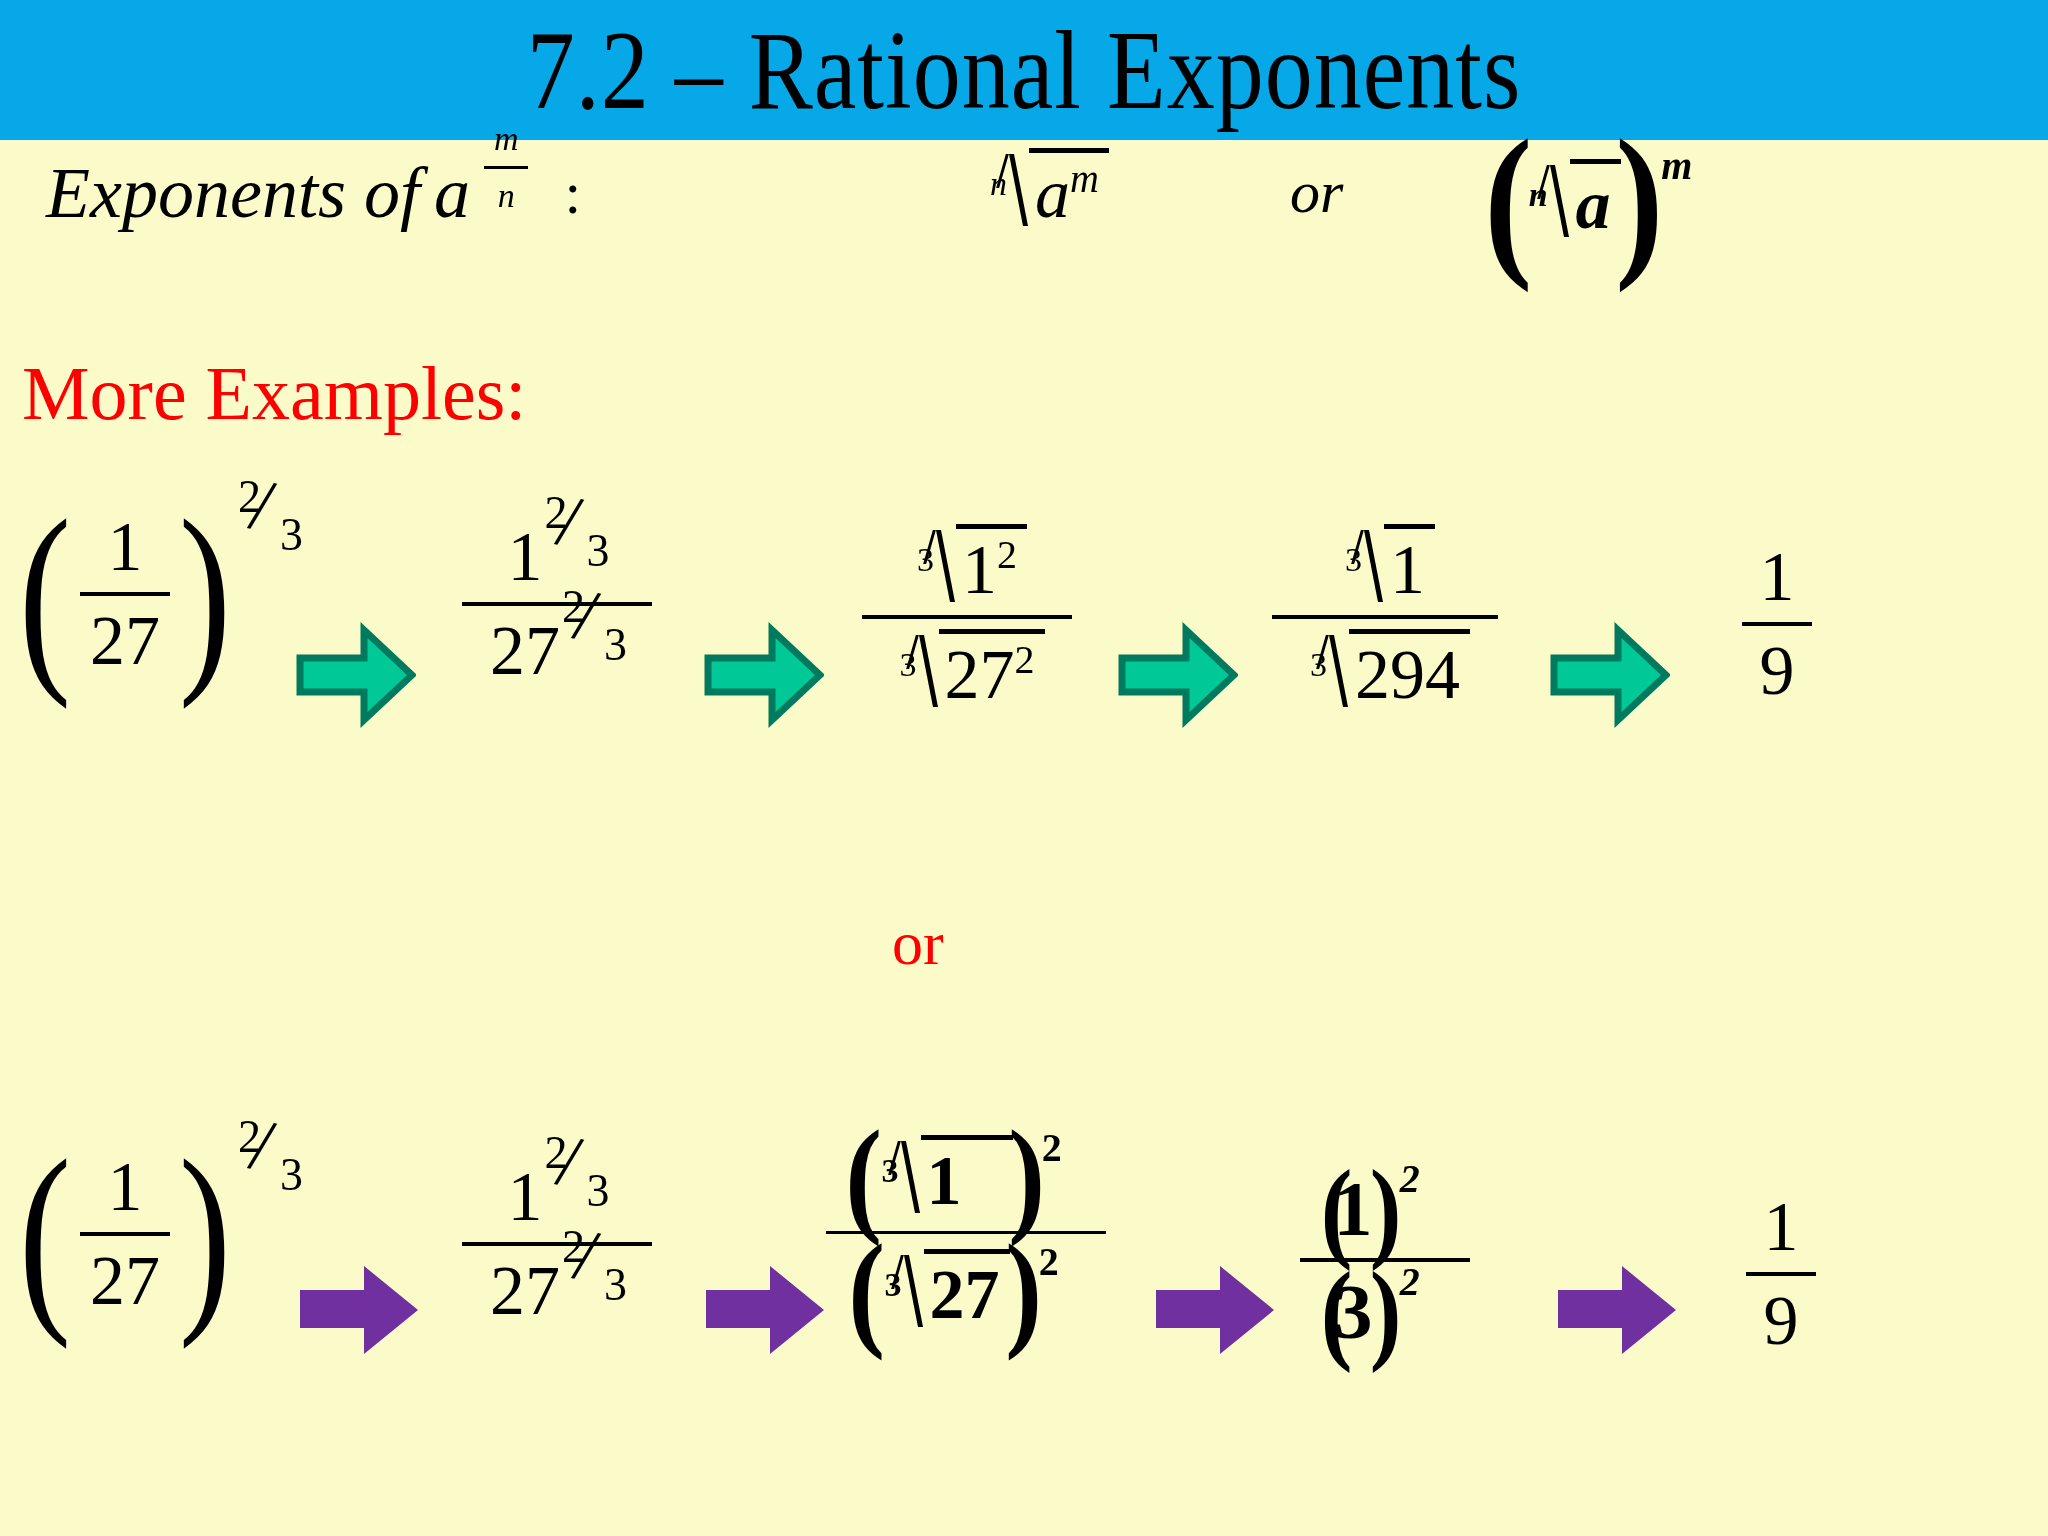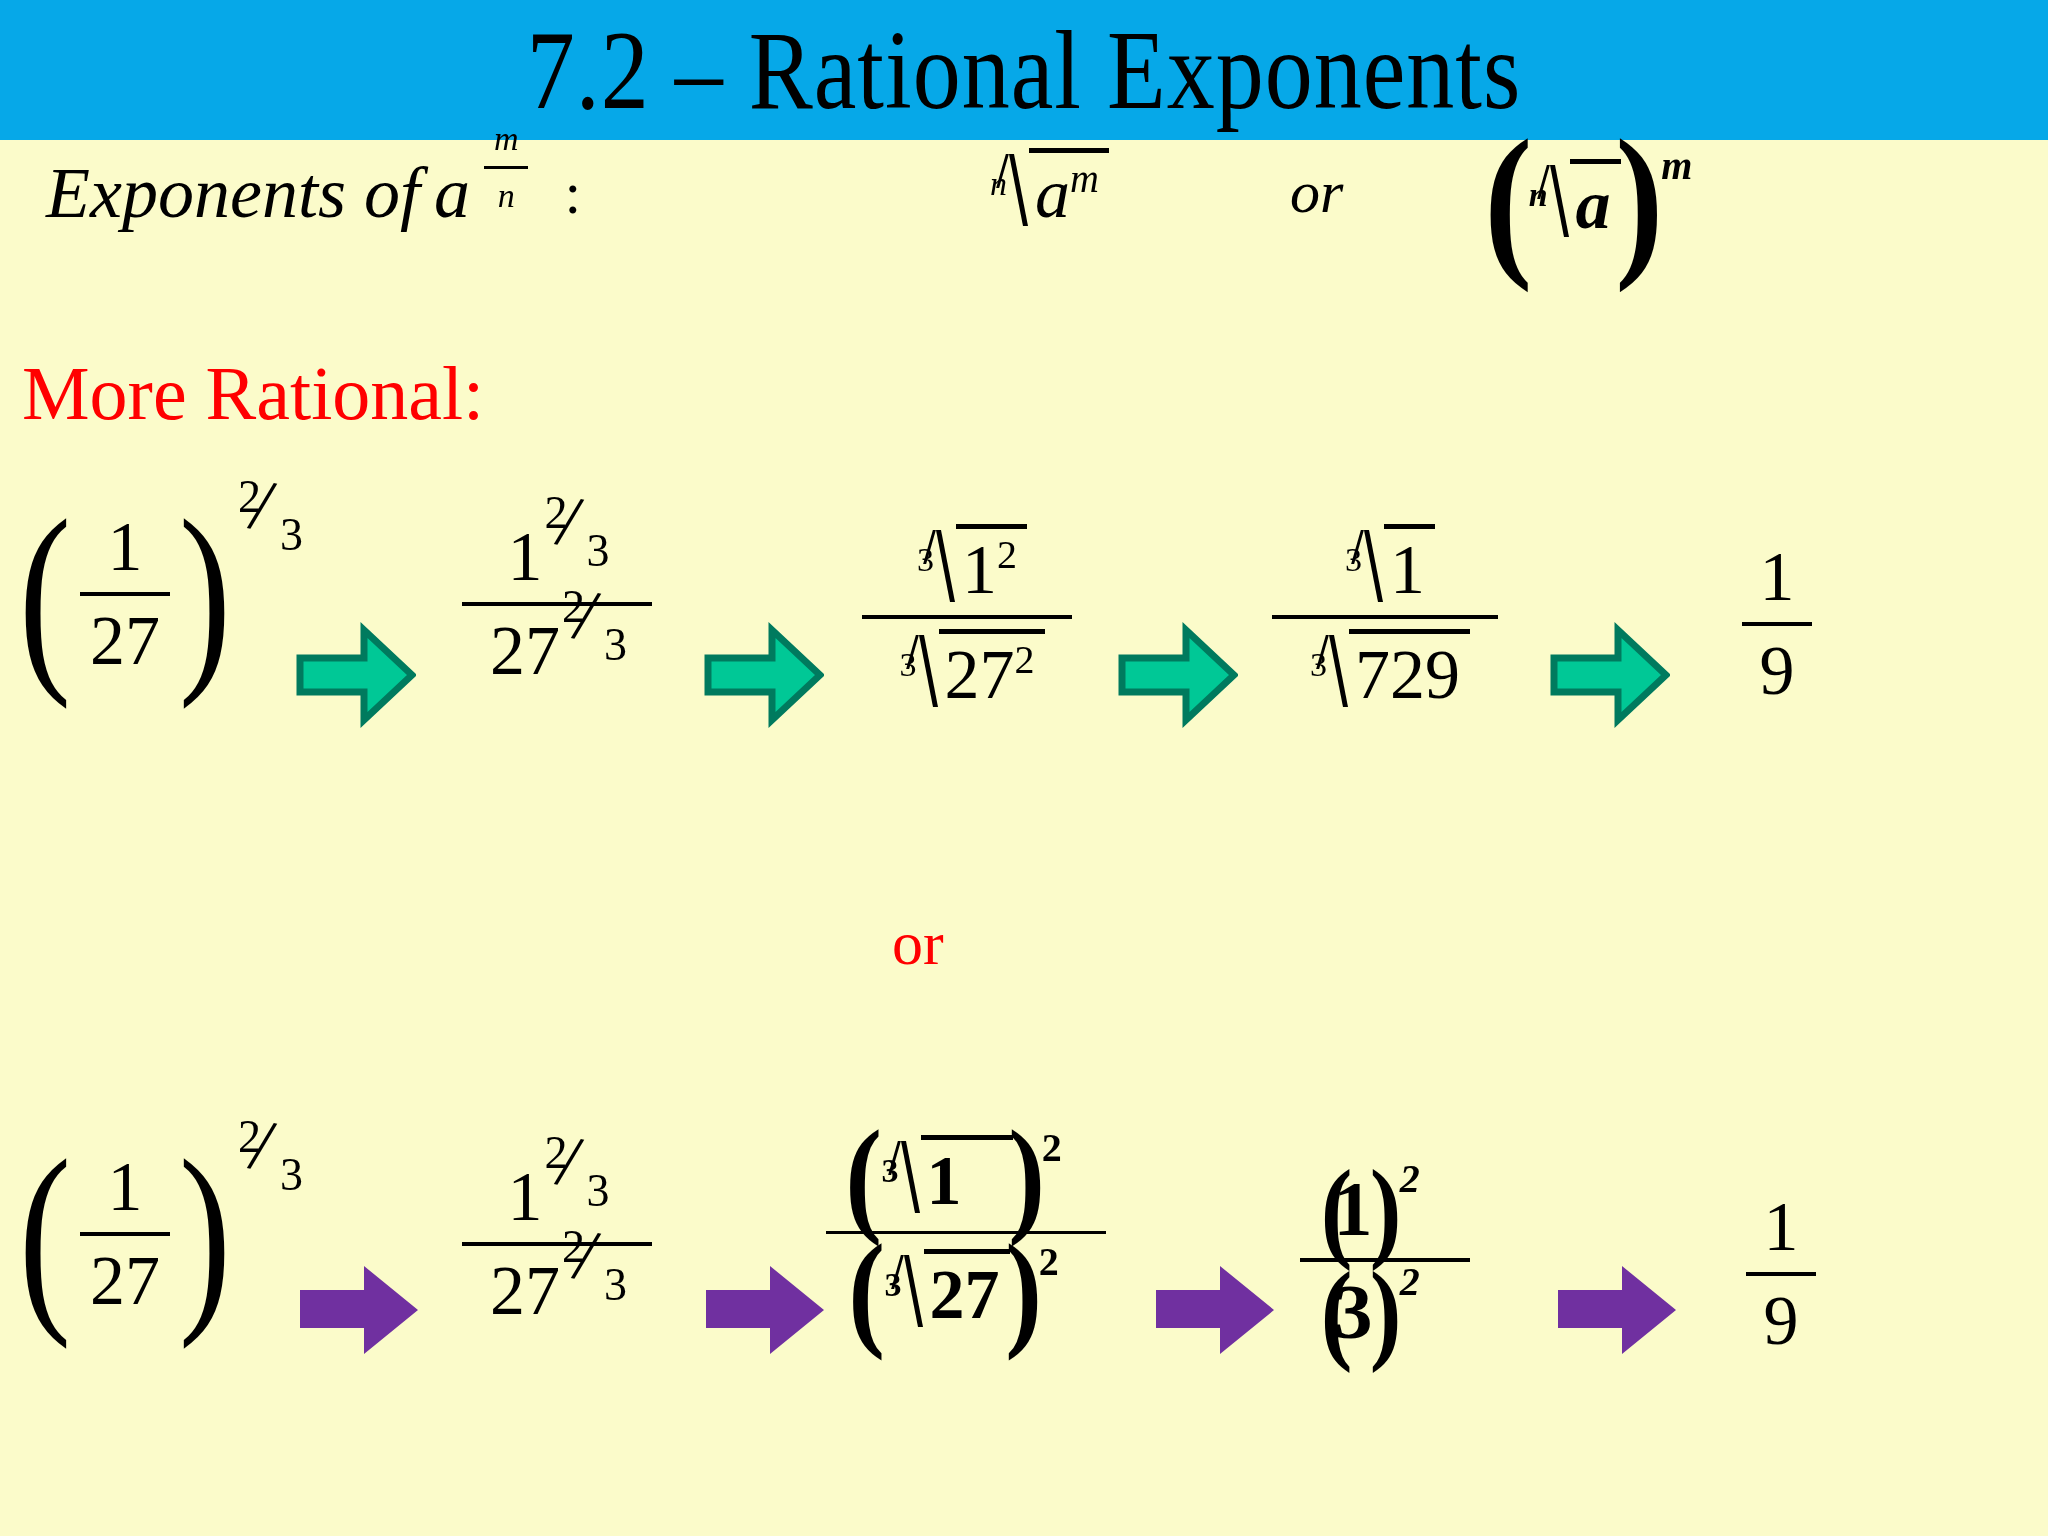--- a/index.html
+++ b/index.html
@@ -254,21 +254,21 @@
         <span class="rad-body">
           <span>a</span>
         </span>
       </span>
       <span class="hpr" style="position:relative; left:-28px;">)</span>
       <span class="sup" style="position:relative; left:-34px; top:-34px; font-style:italic;">m</span>
     </span>
   </div>
 </div>
 
-<div class="more-examples">More Rational:</div>
+<div class="more-examples">More Examples:</div>
 
 <div class="mathrow math" style="left:10px; top:510px;">
   <span class="bigparen">
     <span class="pleft">(</span>
     <span class="frac">
       <span class="num">1</span>
       <span class="bar"></span>
       <span class="den">27</span>
     </span>
     <span class="pright">)</span>
@@ -350,21 +350,21 @@
           <span>1</span>
         </span>
       </span>
     </span>
     <span class="bar" style="min-width:224px;"></span>
     <span class="den">
       <span class="radical">
         <span class="index">3</span>
         <span class="sign"></span>
         <span class="rad-body">
-          <span>729</span>
+          <span>294</span>
         </span>
       </span>
     </span>
   </span>
 </div>
 
 <svg class="arrow" style="left:1550px; top:620px;" width="120" height="110" viewBox="0 0 120 110">
   <polygon points="4,38 68,38 68,10 116,55 68,100 68,72 4,72" fill="#00c896" stroke="#007a5e" stroke-width="7"></polygon>
 </svg>
 

